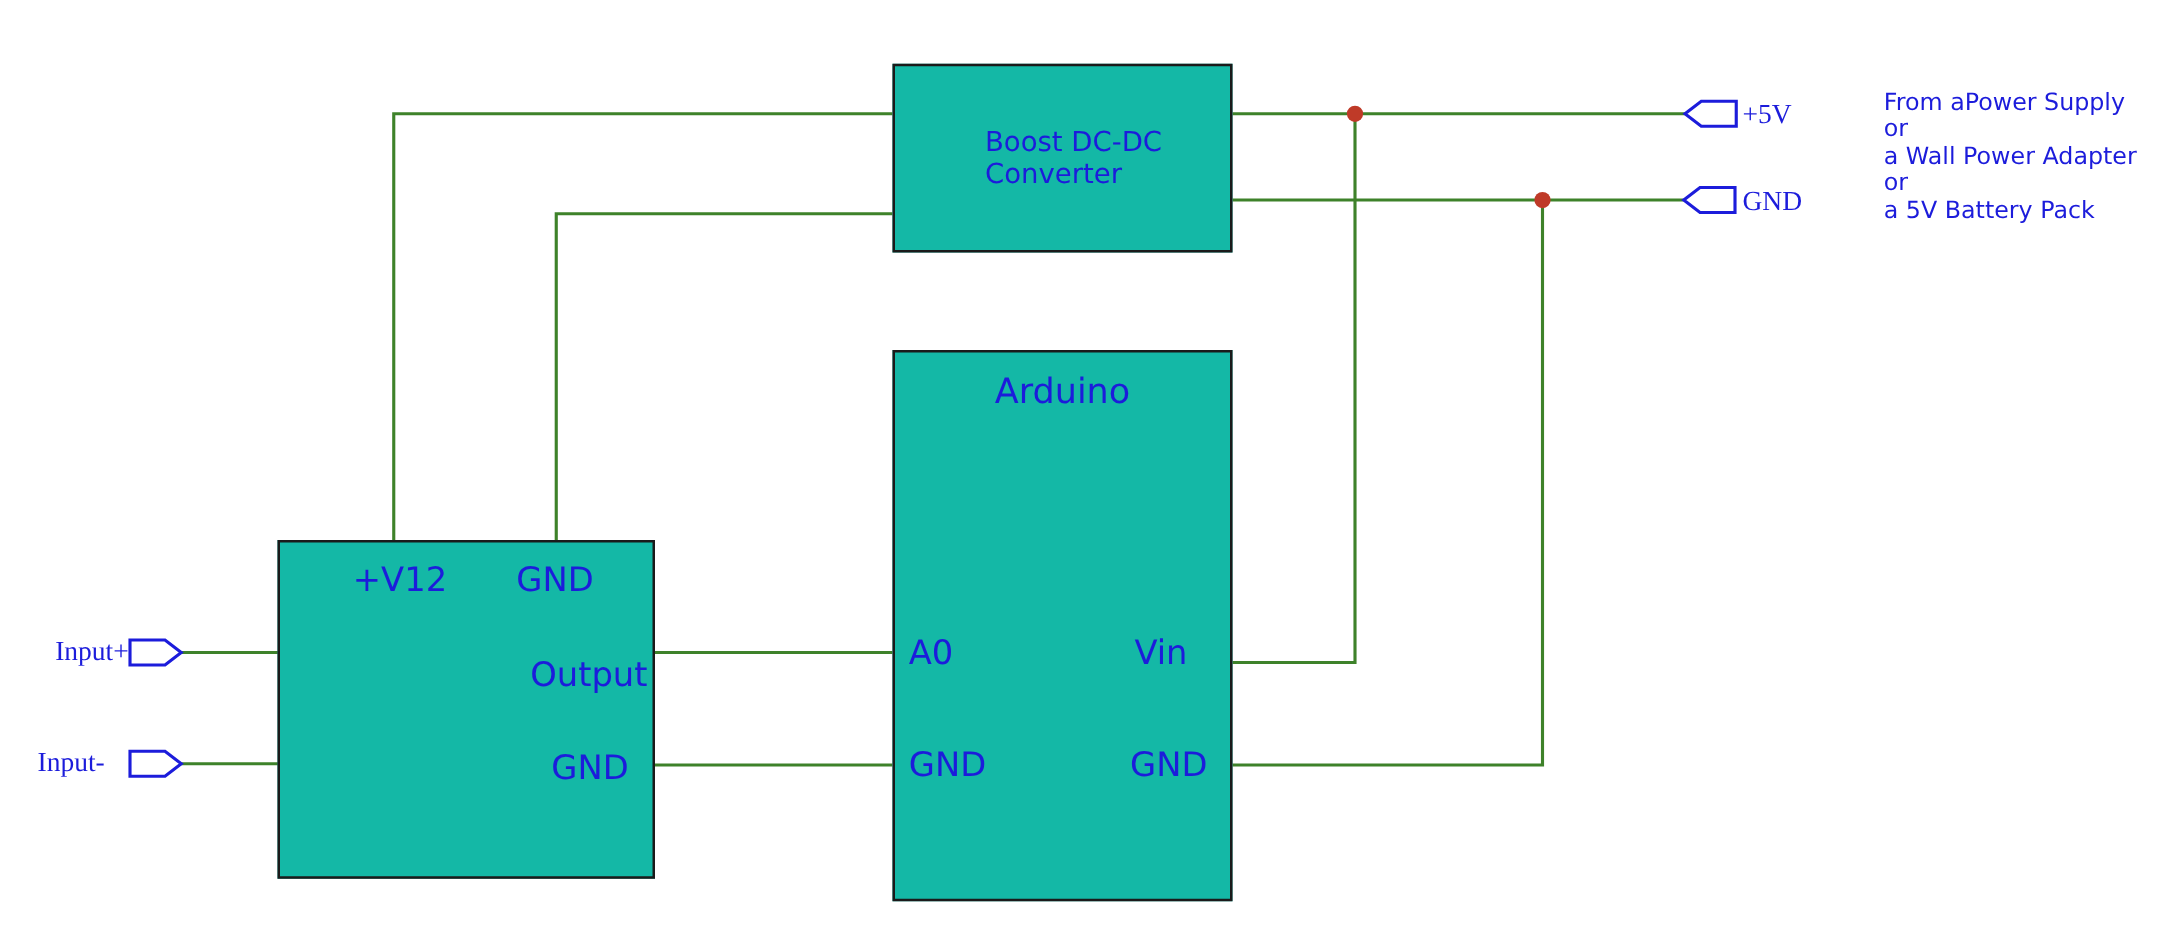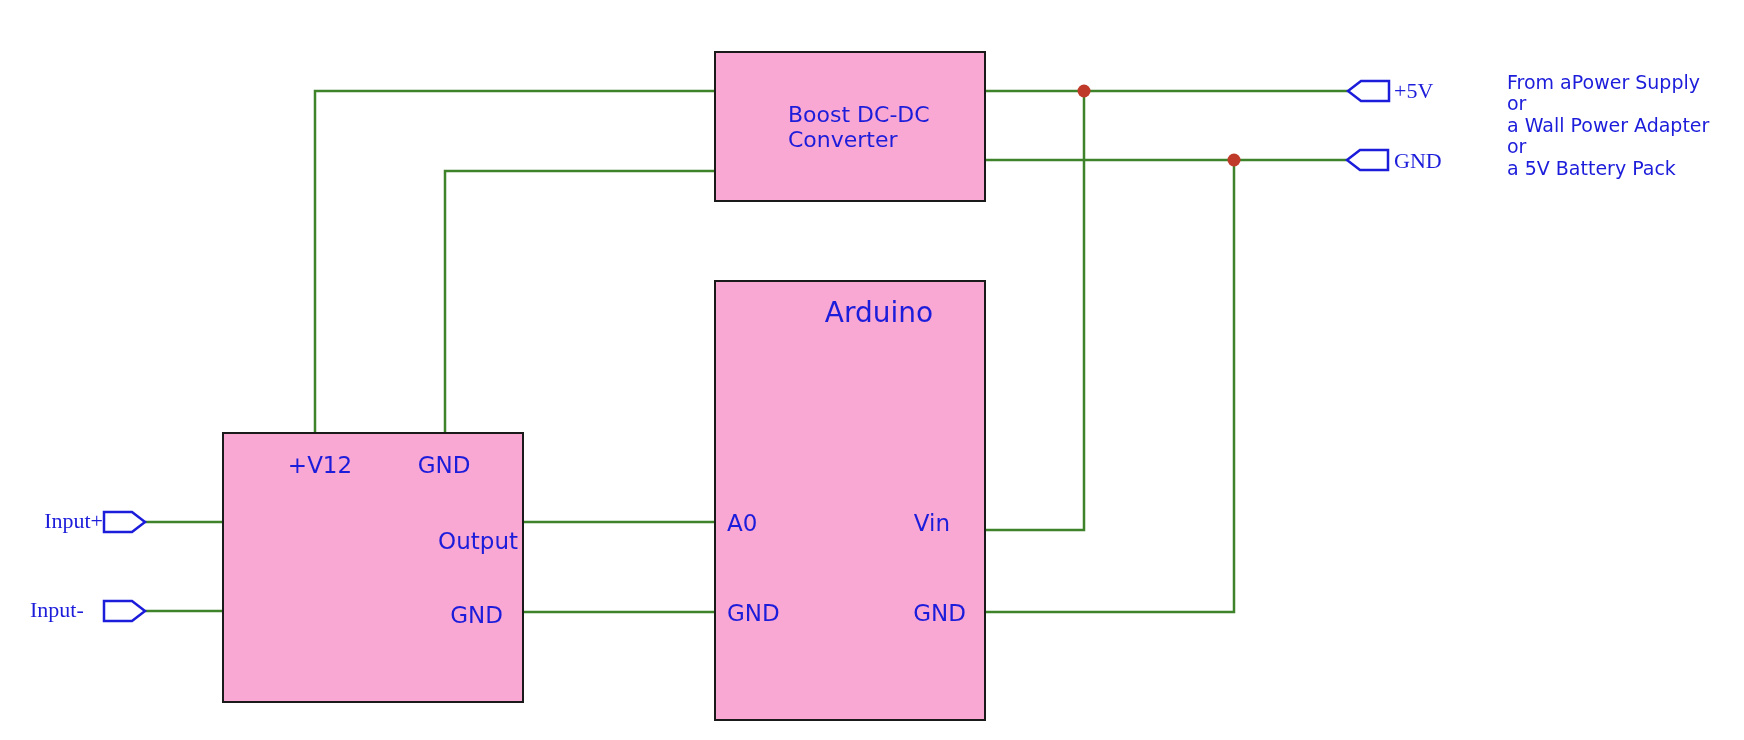--- a/index.html
+++ b/index.html
@@ -2,27 +2,27 @@
 <html style="--wire: #3e822a; --blue: #1c1cdb; --border: #1a1a1a;"><head>
 <meta charset="utf-8">
 <style>
   html,body{margin:0;padding:0;background:#ffffff;}
   .canvas{
     position:relative;width:1744px;height:740px;background:#ffffff;overflow:hidden;
     font-family:"DejaVu Sans","Liberation Sans",sans-serif;
   }
   #wires-svg{position:absolute;left:0;top:0;}
   .block{
-    position:absolute;box-sizing:border-box;background:#f9a8d4;
+    position:absolute;box-sizing:border-box;background:#14b8a6;
     border:2px solid var(--border,#1a1a1a);
   }
   .bt-lines{position:absolute;font-size:22px;line-height:25px;color:var(--blue,#1c1cdb);}
   .ard-title{position:absolute;left:0;top:14px;width:100%;text-align:center;
-    font-size:28px;color:var(--blue,#1c1cdb);padding-left:29px;}
-  .pin{position:absolute;font-size:23px;line-height:26px;color:var(--blue,#1c1cdb);white-space:nowrap;}
+    font-size:28px;color:var(--blue,#1c1cdb);}
+  .pin{position:absolute;font-size:27px;line-height:26px;color:var(--blue,#1c1cdb);white-space:nowrap;}
   .pin.centered{transform:translateX(-50%);}
   .ser{position:absolute;font-family:Liberation Serif, serif;
     font-size:22px;line-height:24px;color:var(--blue,#1c1cdb);white-space:nowrap;}
   .note{position:absolute;left:1467px;top:72px;font-size:19px;line-height:21.4px;
     color:var(--blue,#1c1cdb);white-space:nowrap;margin-left:40px;}
 </style>
 </head>
 <body>
 
 <div class="canvas">

